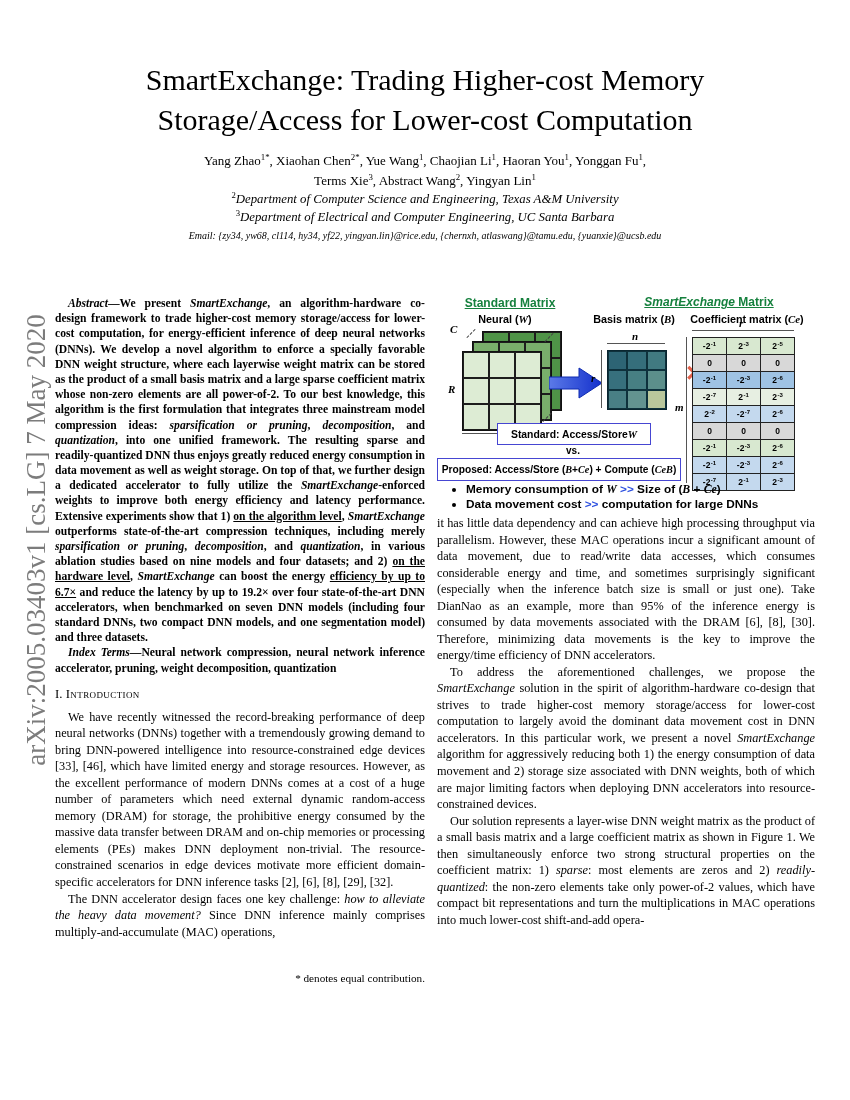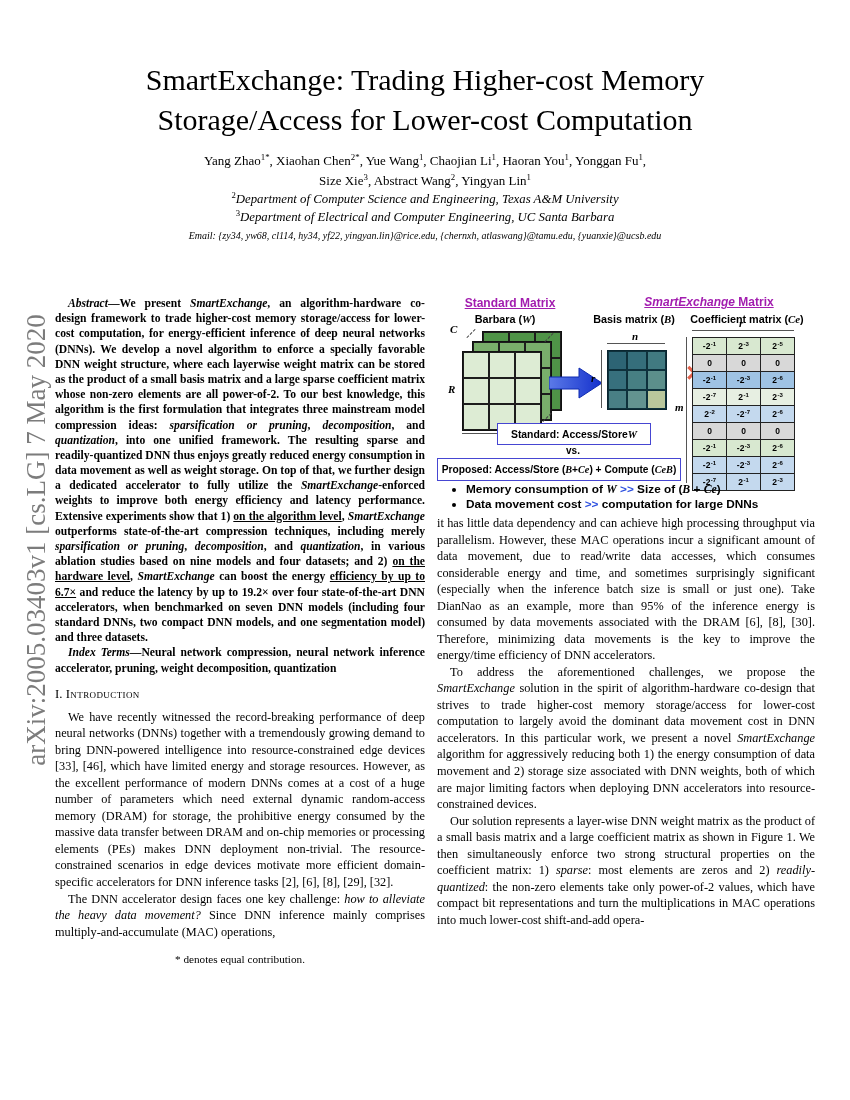--- a/index.html
+++ b/index.html
@@ -30,25 +30,25 @@
   .email{margin-top:3px;font-size:10px;font-style:italic;}
 
   
   .col{position:absolute;text-align:justify;}
   .col-left{left:55px;top:296px;width:370px;}
   .col-right{left:437px;top:293px;width:378px;}
   .abstract{margin:0;font-weight:bold;font-size:11.6px;line-height:1.31;text-indent:13px;}
   .sec-head{margin:11px 0 7px 0;font-weight:normal;font-size:12.8px;}
   .para{margin:0;font-size:12.3px;line-height:1.345;}
   .indent{text-indent:13px;}
-  .footnote{margin-top:13px;font-size:11.2px;text-align:center;}
+  .footnote{margin-top:32px;font-size:11.2px;text-align:right;}
 
   
   .fig{position:relative;height:222px;font-family:"Liberation Sans",sans-serif;}
-  .fig-head{position:absolute;font-weight:bold;font-size:12px;color:#a21caf;
+  .fig-head{position:absolute;font-weight:bold;font-size:12px;color:#15803d;
             text-decoration:underline;text-align:center;}
   .fh-std{left:6px;top:3px;width:134px;}
   .fh-se{left:172px;top:2px;width:200px;}
   .fig-sub{position:absolute;font-weight:bold;font-size:10.8px;text-align:center;}
   .fs-weight{left:6px;top:20px;width:124px;}
   .fs-basis{left:146px;top:20px;width:102px;}
   .fs-coeff{left:244px;top:20px;width:132px;}
 
   .w-stack{position:absolute;left:25px;top:38px;width:98px;height:98px;}
   .w-layer{position:absolute;width:78px;height:78px;display:grid;
@@ -99,41 +99,41 @@
 <div class="page">
 
   <div class="arxiv-side">arXiv:2005.03403v1  [cs.LG]  7 May 2020</div>
 
   <div class="hdr">
     <h1 class="title">
       <span>SmartExchange: Trading Higher-cost Memory</span><br>
       <span>Storage/Access for Lower-cost Computation</span>
     </h1>
     <div class="authors"><span>Yang Zhao</span><sup>1*</sup><span>, Xiaohan Chen</span><sup>2*</sup><span>, Yue Wang</span><sup>1</sup><span>, Chaojian Li</span><sup>1</sup><span>, Haoran You</span><sup>1</sup><span>, Yonggan Fu</span><sup>1</sup><span>,</span></div>
-    <div class="authors" style="margin-top:0"><span>Size Xie</span><sup>3</sup><span>, Abstract Wang</span><sup>2</sup><span>, Yingyan Lin</span><sup>1</sup></div>
+    <div class="authors" style="margin-top:0"><span>Terms Xie</span><sup>3</sup><span>, Abstract Wang</span><sup>2</sup><span>, Yingyan Lin</span><sup>1</sup></div>
     <div class="affil"><sup>2</sup><span>Department of Computer Science and Engineering, Texas A&amp;M University</span></div>
     <div class="affil"><sup>3</sup><span>Department of Electrical and Computer Engineering, UC Santa Barbara</span></div>
     <div class="email">Email: {zy34, yw68, cl114, hy34, yf22, yingyan.lin}@rice.edu, {chernxh, atlaswang}@tamu.edu, {yuanxie}@ucsb.edu</div>
   </div>
 
   <section class="col col-left">
     <p class="abstract"><span class="it">Abstract</span><span>—We present </span><span class="it">SmartExchange</span><span>, an algorithm-hardware co-design framework to trade higher-cost memory storage/access for lower-cost computation, for energy-efficient inference of deep neural networks (DNNs). We develop a novel algorithm to enforce a specially favorable DNN weight structure, where each layerwise weight matrix can be stored as the product of a small basis matrix and a large sparse coefficient matrix whose non-zero elements are all power-of-2. To our best knowledge, this algorithm is the first formulation that integrates three mainstream model compression ideas: </span><span class="it">sparsification or pruning</span><span>, </span><span class="it">decomposition</span><span>, and </span><span class="it">quantization</span><span>, into one unified framework. The resulting sparse and readily-quantized DNN thus enjoys greatly reduced energy consumption in data movement as well as weight storage. On top of that, we further design a dedicated accelerator to fully utilize the </span><span class="it">SmartExchange</span><span>-enforced weights to improve both energy efficiency and latency performance. Extensive experiments show that 1) </span><span class="ul">on the algorithm level</span><span>, </span><span class="it">SmartExchange</span><span> outperforms state-of-the-art compression techniques, including merely </span><span class="it">sparsification or pruning</span><span>, </span><span class="it">decomposition</span><span>, and </span><span class="it">quantization</span><span>, in various ablation studies based on nine models and four datasets; and 2) </span><span class="ul">on the hardware level</span><span>, </span><span class="it">SmartExchange</span><span> can boost the energy </span><span class="ul">efficiency by up to 6.7×</span><span> and reduce the latency by up to 19.2× over four state-of-the-art DNN accelerators, when benchmarked on seven DNN models (including four standard DNNs, two compact DNN models, and one segmentation model) and three datasets.</span></p>
     <p class="abstract" style="text-indent:13px"><span class="it">Index Terms</span><span>—Neural network compression, neural network inference accelerator, pruning, weight decomposition, quantization</span></p>
     <h2 class="sec-head"><span>I. </span><span class="sc">Introduction</span></h2>
     <p class="para indent">We have recently witnessed the record-breaking performance of deep neural networks (DNNs) together with a tremendously growing demand to bring DNN-powered intelligence into resource-constrained edge devices [33], [46], which have limited energy and storage resources. However, as the excellent performance of modern DNNs comes at a cost of a huge number of parameters which need external dynamic random-access memory (DRAM) for storage, the prohibitive energy consumed by the massive data transfer between DRAM and on-chip memories or processing elements (PEs) makes DNN deployment non-trivial. The resource-constrained scenarios in edge devices motivate more efficient domain-specific accelerators for DNN inference tasks [2], [6], [8], [29], [32].</p>
     <p class="para indent"><span>The DNN accelerator design faces one key challenge: </span><span class="it">how to alleviate the heavy data movement?</span><span> Since DNN inference mainly comprises multiply-and-accumulate (MAC) operations,</span></p>
     <div class="footnote">* denotes equal contribution.</div>
   </section>
 
   <section class="col col-right">
 
     <figure class="fig" style="margin:0">
       <div class="fig-head fh-std"><span>Standard Matrix</span></div>
       <div class="fig-head fh-se"><span class="it">SmartExchange</span><span> Matrix</span></div>
-      <div class="fig-sub fs-weight"><span>Barbara (</span><span class="math">W</span><span>)</span></div>
+      <div class="fig-sub fs-weight"><span>Neural (</span><span class="math">W</span><span>)</span></div>
       <div class="fig-sub fs-basis"><span>Basis matrix (</span><span class="math">B</span><span>)</span></div>
       <div class="fig-sub fs-coeff"><span>Coefficient matrix (</span><span class="math">Ce</span><span>)</span></div>
 
       <div class="w-stack">
           <div class="w-layer w-layer0">
             <div class="w-cell" style="background: rgb(79, 147, 71);"></div>
             <div class="w-cell" style="background: rgb(79, 147, 71);"></div>
             <div class="w-cell" style="background: rgb(79, 147, 71);"></div>
             <div class="w-cell" style="background: rgb(79, 147, 71);"></div>
             <div class="w-cell" style="background: rgb(79, 147, 71);"></div>

